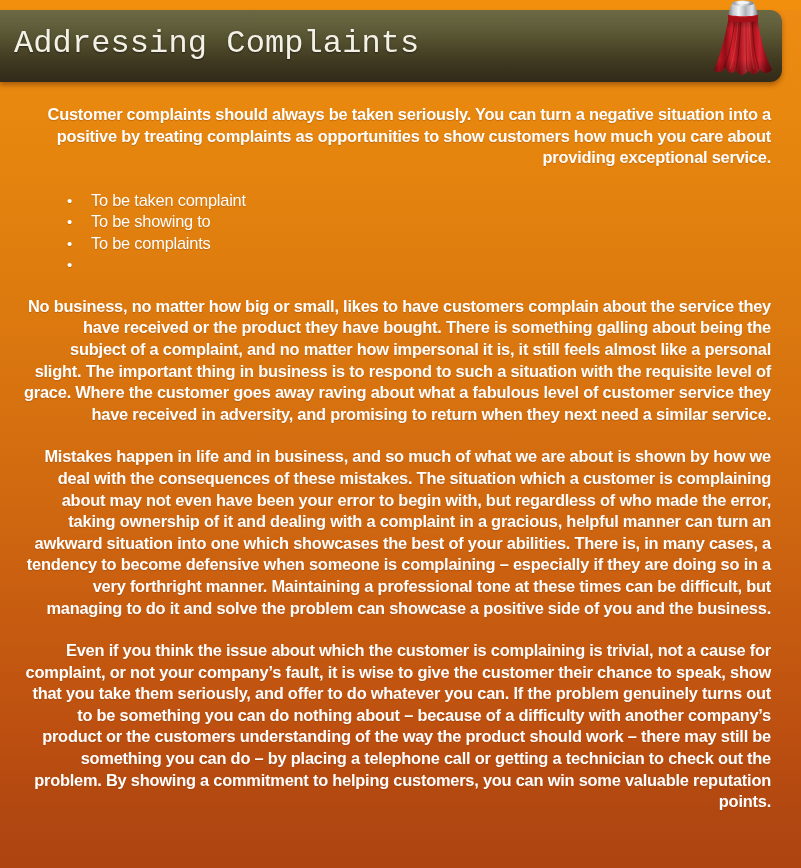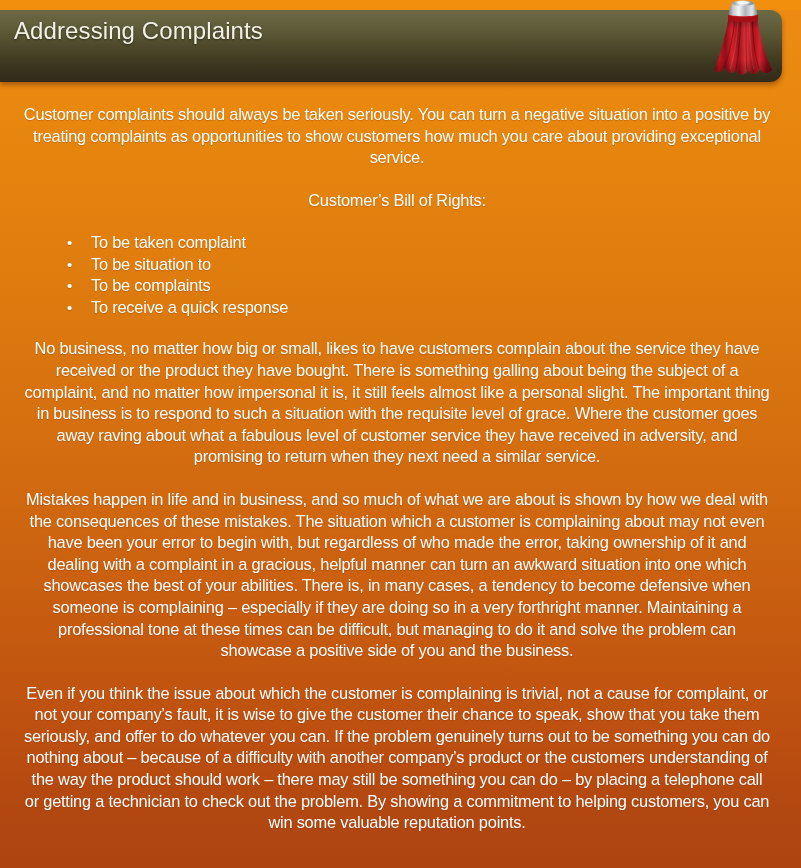--- a/index.html
+++ b/index.html
@@ -65,23 +65,23 @@
   .title-bar-sheen {
     position: absolute;
     left: 0; top: 0; right: 0; height: 46%;
     border-top-right-radius: 12px;
     background: linear-gradient(180deg, rgba(255,255,255,0.055), rgba(255,255,255,0));
     pointer-events: none;
   }
   .title-text {
     position: absolute;
     left: 14px;
-    top: 4px;
-    font-family: Liberation Sans, sans-serif;
-    font-size: 24px;
+    top: 17px;
+    font-family: Liberation Mono, monospace;
+    font-size: 32px;
     line-height: 34px;
     color: #F3F1E6;
     letter-spacing: 0.1px;
     white-space: nowrap;
     text-shadow: 0 1px 2px rgba(0,0,0,0.45);
   }
 
   
   .tassel {
     position: absolute;
@@ -99,21 +99,22 @@
     width: 748px;
     color: #FFFFFF;
     font-family: "Liberation Sans", sans-serif;
     font-size: 16.4px;
     line-height: 21.6px;
     letter-spacing: -0.22px;
     text-shadow: 0 1px 1px rgba(120, 45, 5, 0.30);
   }
   .para {
     margin: 0 0 21px 0;
-    text-align: center;
+    text-align: right;
+    font-weight: bold;
   }
   .bullets {
     list-style: none;
     margin: 0 0 20px 0;
     padding: 0;
   }
   .bullets li {
     position: relative;
     padding-left: 68px;
     margin: 0;
@@ -200,38 +201,36 @@
       <path d="M20,3 C20,1 42,1 42,3 L46,14 C46,17 16,17 16,14 Z" fill="url(#capG)"></path>
       <ellipse cx="31" cy="3.2" rx="11" ry="2.8" fill="url(#capTopG)"></ellipse>
       <ellipse cx="31" cy="2.6" rx="6.5" ry="1.6" fill="#F6F8F9" opacity="0.85"></ellipse>
     </svg>
   </div>
 
   <div class="body">
 
     <p class="para">Customer complaints should always be taken seriously. You can turn a negative situation into a positive by treating complaints as opportunities to show customers how much you care about providing exceptional service.</p>
 
-    <p class="para">Customer’s Bill of Rights:</p>
 
     <ul class="bullets">
       <li>
         <span class="dot">•</span>
         <span>To be taken complaint</span>
       </li>
       <li>
         <span class="dot">•</span>
-        <span>To be situation to</span>
+        <span>To be showing to</span>
       </li>
       <li>
         <span class="dot">•</span>
         <span>To be complaints</span>
       </li>
       <li>
         <span class="dot">•</span>
-        <span>To receive a quick response</span>
       </li>
     </ul>
 
     <p class="para">No business, no matter how big or small, likes to have customers complain about the service they have received or the product they have bought. There is something galling about being the subject of a complaint, and no matter how impersonal it is, it still feels almost like a personal slight. The important thing in business is to respond to such a situation with the requisite level of grace. Where the customer goes away raving about what a fabulous level of customer service they have received in adversity, and promising to return when they next need a similar service.</p>
 
     <p class="para">Mistakes happen in life and in business, and so much of what we are about is shown by how we deal with the consequences of these mistakes. The situation which a customer is complaining about may not even have been your error to begin with, but regardless of who made the error, taking ownership of it and dealing with a complaint in a gracious, helpful manner can turn an awkward situation into one which showcases the best of your abilities. There is, in many cases, a tendency to become defensive when someone is complaining – especially if they are doing so in a very forthright manner. Maintaining a professional tone at these times can be difficult, but managing to do it and solve the problem can showcase a positive side of you and the business.</p>
 
     <p class="para">Even if you think the issue about which the customer is complaining is trivial, not a cause for complaint, or not your company’s fault, it is wise to give the customer their chance to speak, show that you take them seriously, and offer to do whatever you can. If the problem genuinely turns out to be something you can do nothing about – because of a difficulty with another company’s product or the customers understanding of the way the product should work – there may still be something you can do – by placing a telephone call or getting a technician to check out the problem. By showing a commitment to helping customers, you can win some valuable reputation points.</p>
 
   </div>

